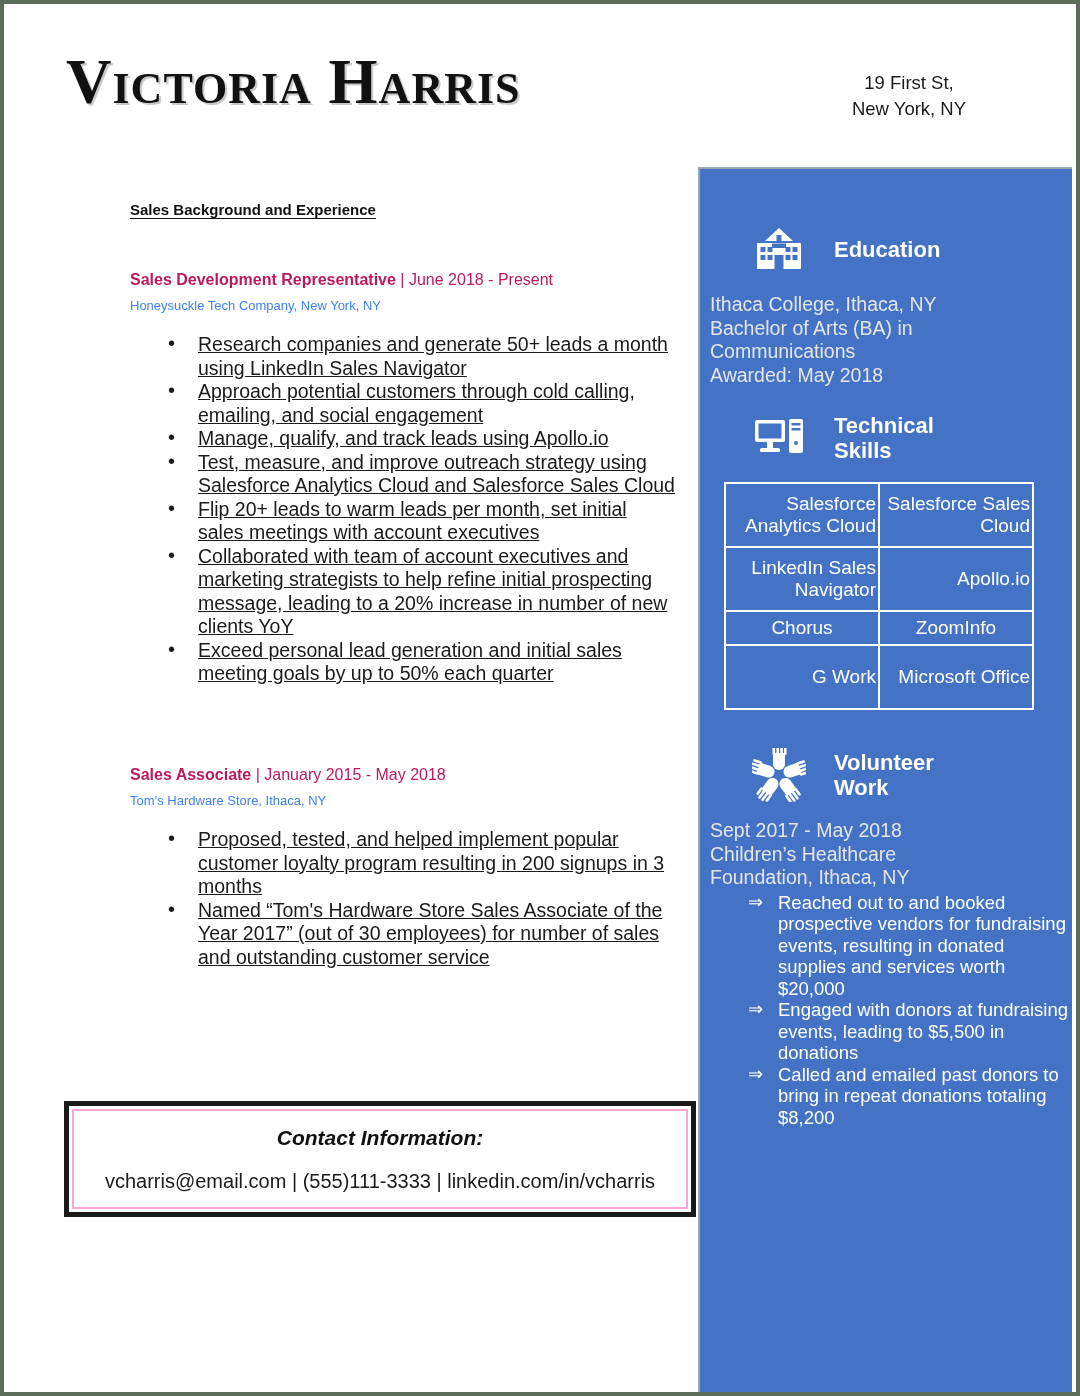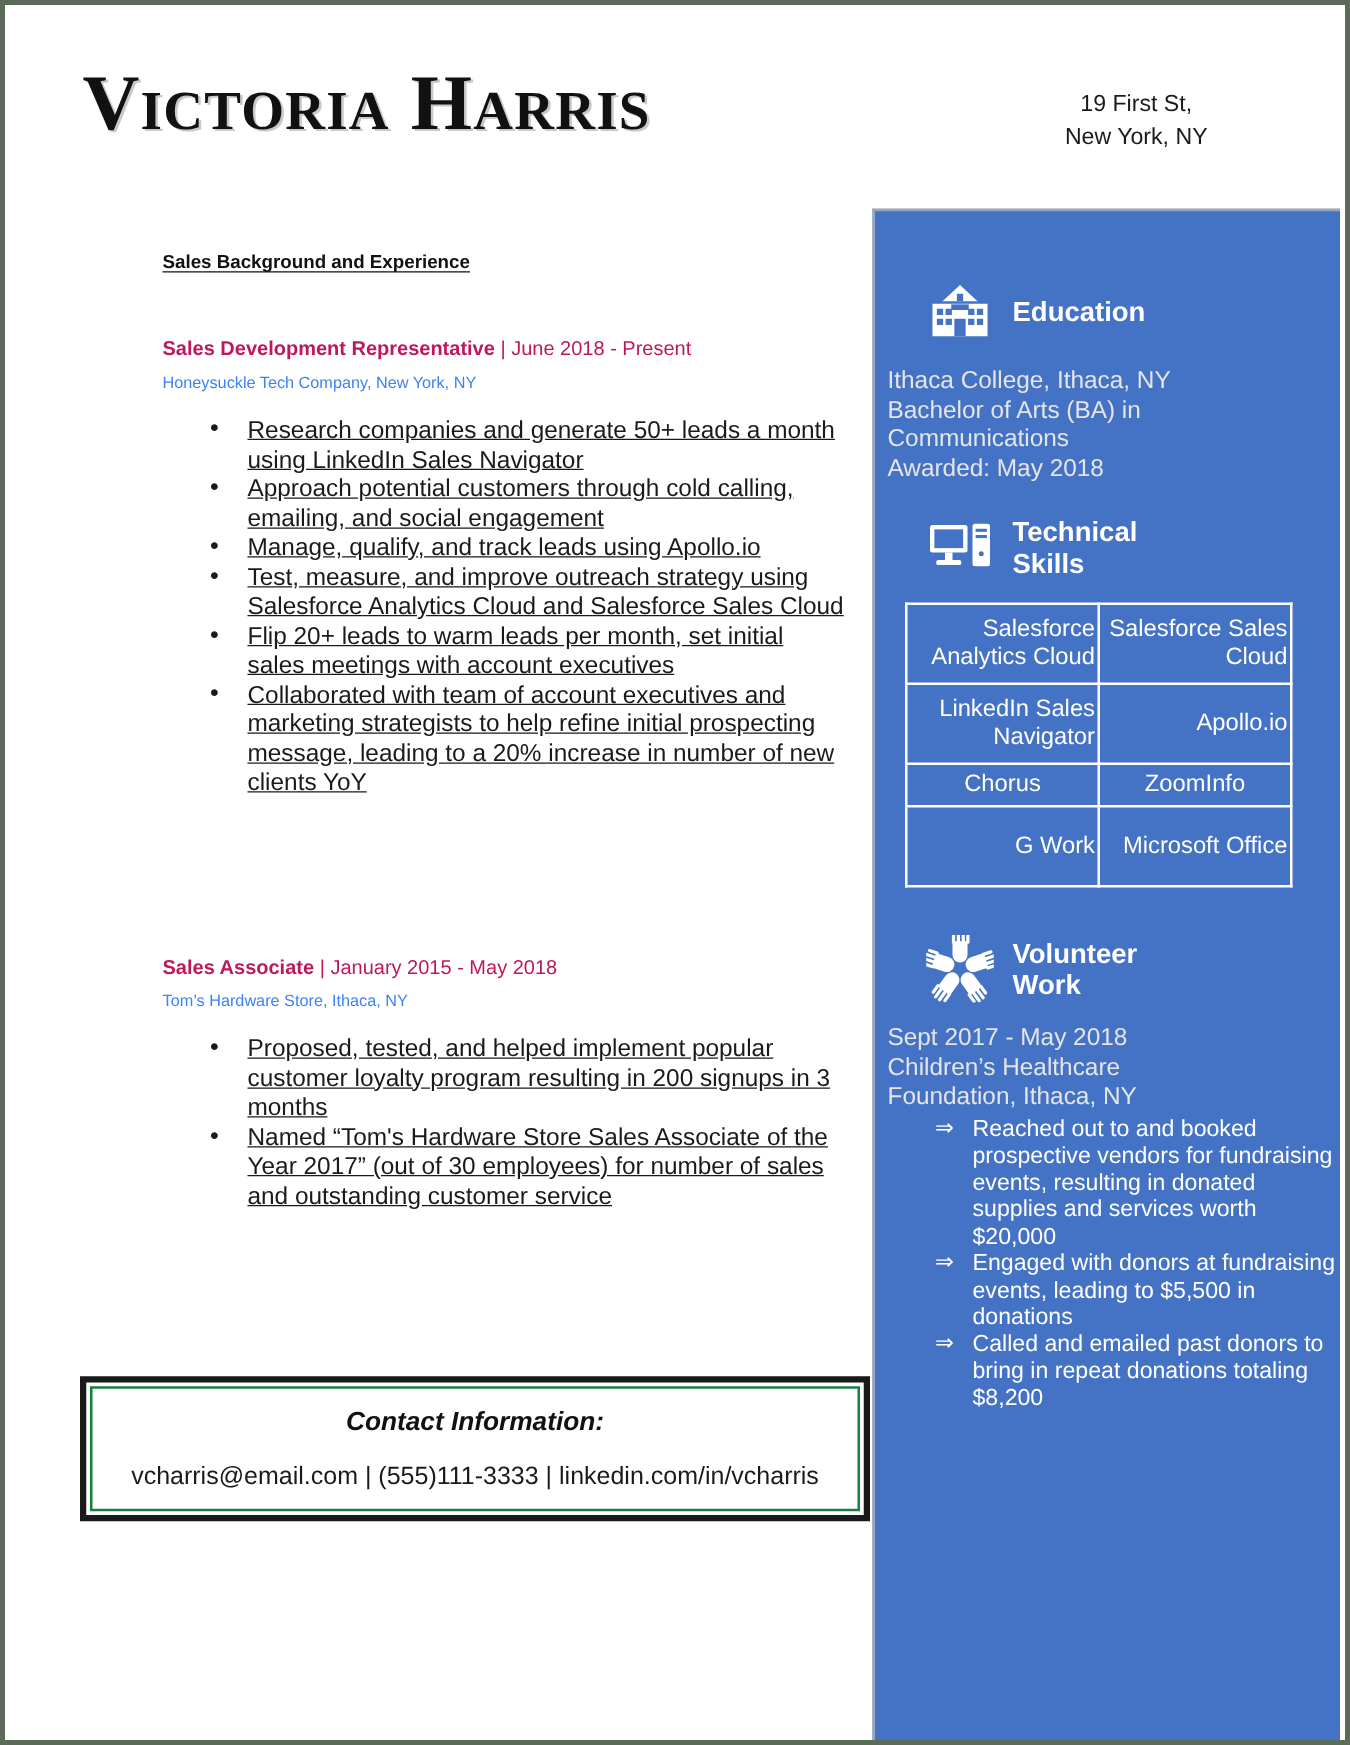--- a/index.html
+++ b/index.html
@@ -120,21 +120,21 @@
     height: 116px;
     box-sizing: border-box;
     border: 5px solid #1a1a1a;
     background: #ffffff;
     padding: 3px;
   }
   .contact-inner {
     width: 100%;
     height: 100%;
     box-sizing: border-box;
-    border: 2px solid #15803d;
+    border: 2px solid #f9a8d4;
     display: flex;
     flex-direction: column;
     align-items: center;
     justify-content: center;
   }
   .contact-title {
     font-size: 21px;
     font-weight: bold;
     font-style: italic;
     color: #111;
@@ -158,22 +158,22 @@
     border-top: 2px solid #9aa7b5;
     border-left: 2px solid #9aa7b5;
     color: #ffffff;
     overflow: hidden;
   }
   .side-block { position: absolute; left: 0; width: 374px; }
 
   .side-head {
     display: flex;
     align-items: center;
-    gap: 14px;
-    padding-left: 40px;
+    gap: 27px;
+    padding-left: 51px;
   }
   .side-head-text {
     font-size: 22px;
     font-weight: bold;
     line-height: 25px;
     color: #ffffff;
     white-space: pre-line;
   }
   .icon-box {
     width: 56px;
@@ -255,20 +255,21 @@
         <span class="role">Sales Development Representative</span><span> | </span><span>June 2018 - Present</span>
       </div>
       <div class="job-company">Honeysuckle Tech Company, New York, NY</div>
       <ul class="bullets">
         <li>Research companies and generate 50+ leads a month using LinkedIn Sales Navigator</li>
         <li>Approach potential customers through cold calling, emailing, and social engagement</li>
         <li>Manage, qualify, and track leads using Apollo.io</li>
         <li>Test, measure, and improve outreach strategy using Salesforce Analytics Cloud and Salesforce Sales Cloud</li>
         <li>Flip 20+ leads to warm leads per month, set initial sales meetings with account executives</li>
         <li>Collaborated with team of account executives and marketing strategists to help refine initial prospecting message, leading to a 20% increase in number of new clients YoY</li>
+        <li>Exceed personal lead generation and initial sales meeting goals by up to 50% each quarter</li>
       </ul>
     </div>
 
     <div class="job job-2">
       <div class="job-title-line">
         <span class="role">Sales Associate</span><span> | </span><span>January 2015 - May 2018</span>
       </div>
       <div class="job-company">Tom’s Hardware Store, Ithaca, NY</div>
       <ul class="bullets">
         <li>Proposed, tested, and helped implement popular customer loyalty program resulting in 200 signups in 3 months</li>

